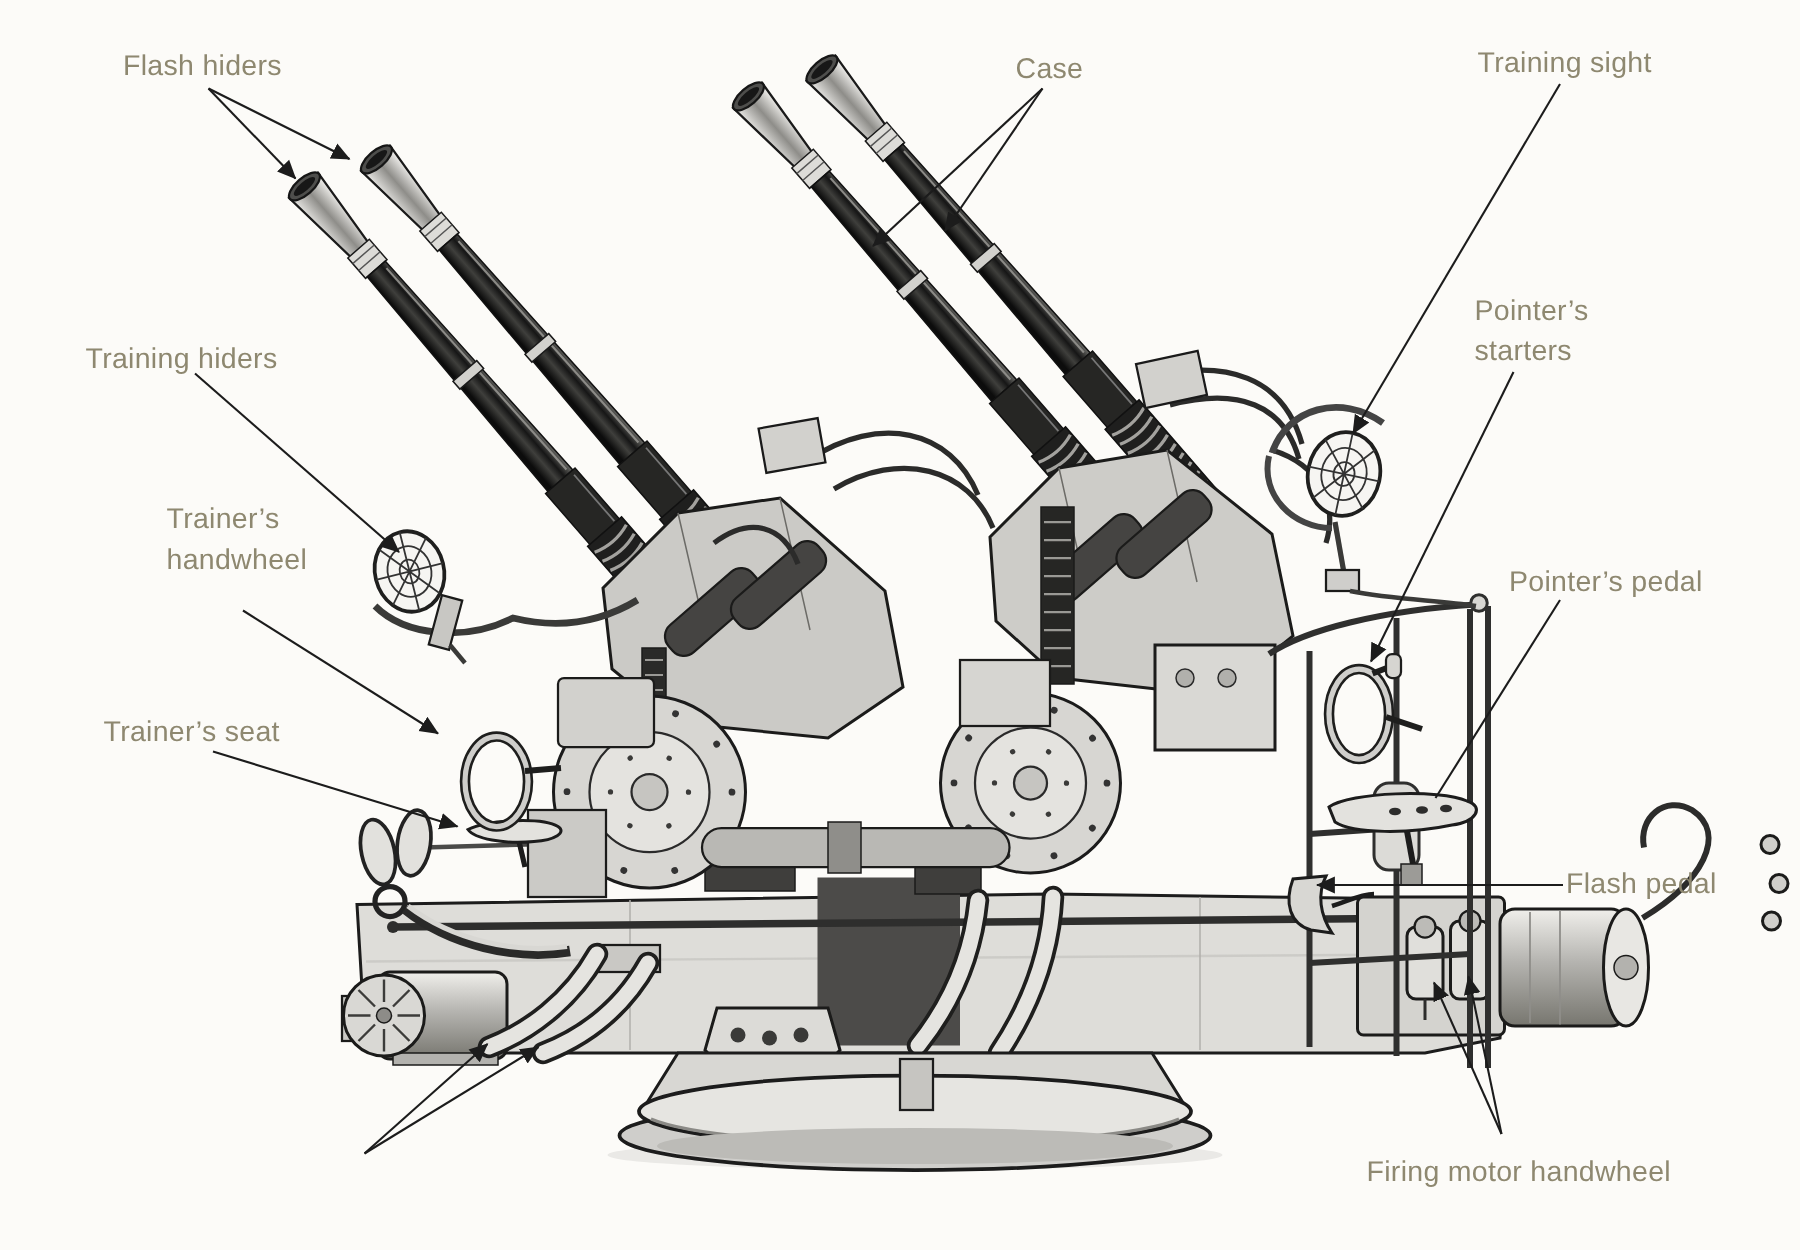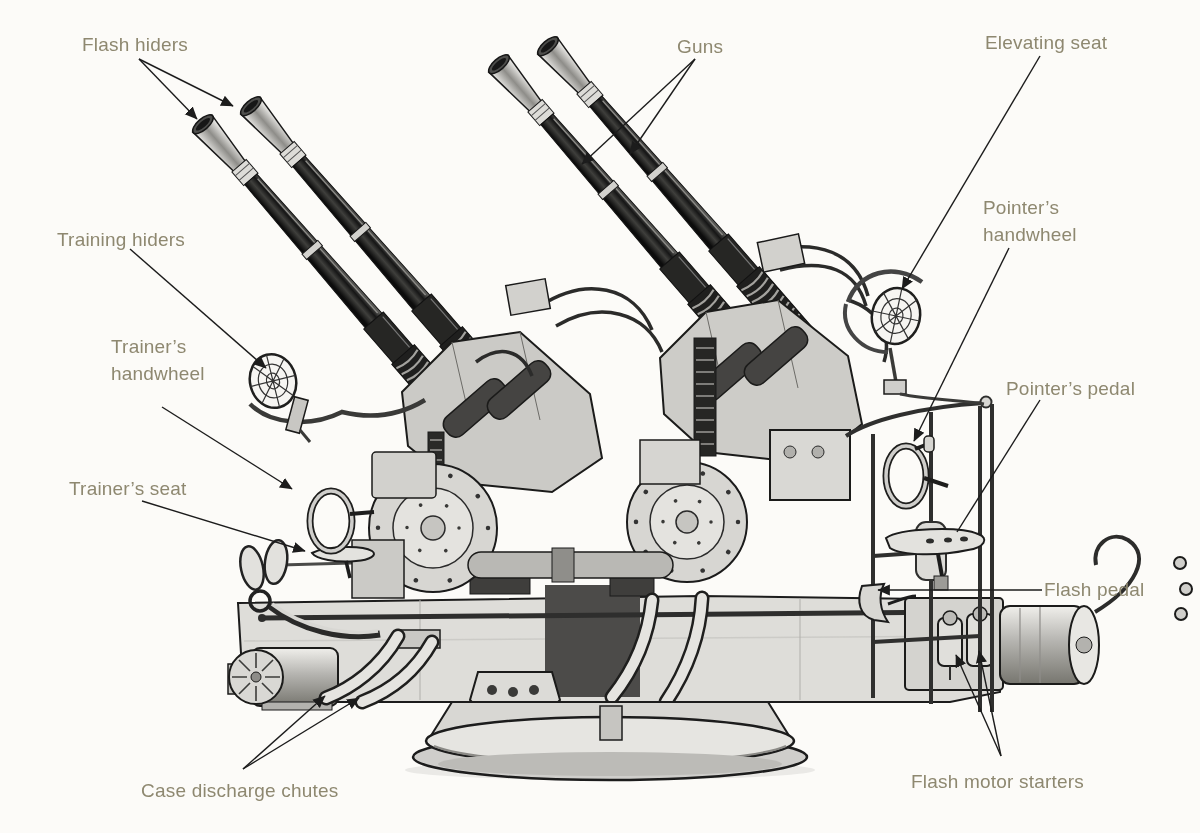--- a/index.html
+++ b/index.html
@@ -290,24 +290,23 @@
     <path d="M1040,400 L957,532"></path>
     <path d="M1042,590 L878,590" marker-end="url(#arw)"></path>
     <path d="M243,769 L325,696" marker-end="url(#arw)"></path>
     <path d="M243,769 L359,698" marker-end="url(#arw)"></path>
     <path d="M1001,756 L956,655" marker-end="url(#arw)"></path>
     <path d="M1001,756 L979,651" marker-end="url(#arw)"></path>
   </g>
 </svg>
 
   <div class="label" style="left:82px;top:32px">Flash hiders</div>
-  <div class="label" style="left:677px;top:34px">Guns</div>
-  <div class="label" style="left:985px;top:30px">Elevating seat</div>
+  <div class="label" style="left:677px;top:34px">Case</div>
+  <div class="label" style="left:985px;top:30px">Training sight</div>
   <div class="label" style="left:57px;top:227px">Training hiders</div>
-  <div class="label wrap" style="left:983px;top:195px">Pointer’s handwheel</div>
+  <div class="label wrap" style="left:983px;top:195px">Pointer’s starters</div>
   <div class="label wrap" style="left:111px;top:334px">Trainer’s handwheel</div>
   <div class="label" style="left:69px;top:476px">Trainer’s seat</div>
   <div class="label" style="left:1006px;top:376px">Pointer’s pedal</div>
   <div class="label" style="left:1044px;top:577px">Flash pedal</div>
-  <div class="label" style="left:141px;top:778px">Case discharge chutes</div>
-  <div class="label" style="left:911px;top:769px">Flash motor starters</div>
+  <div class="label" style="left:911px;top:769px">Firing motor handwheel</div>
 
 </div>
 
 </body></html>

